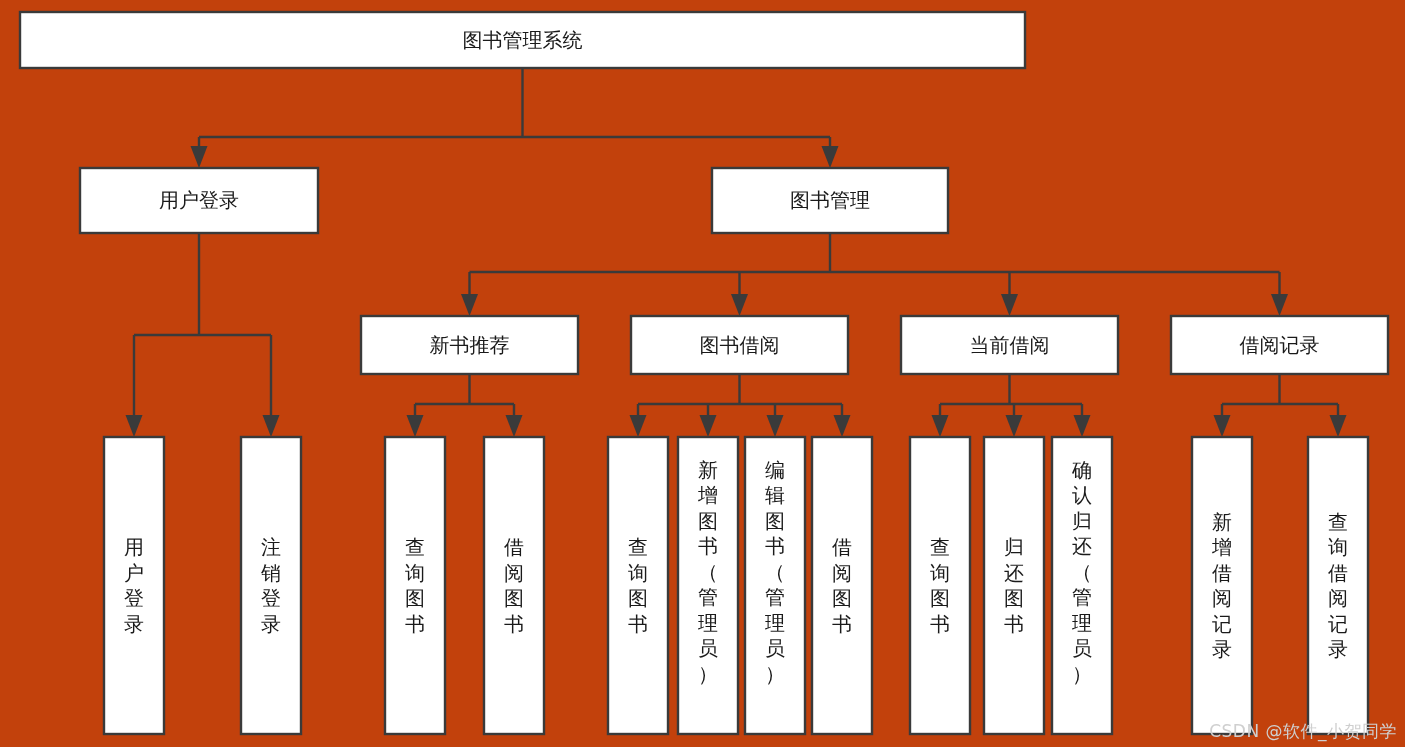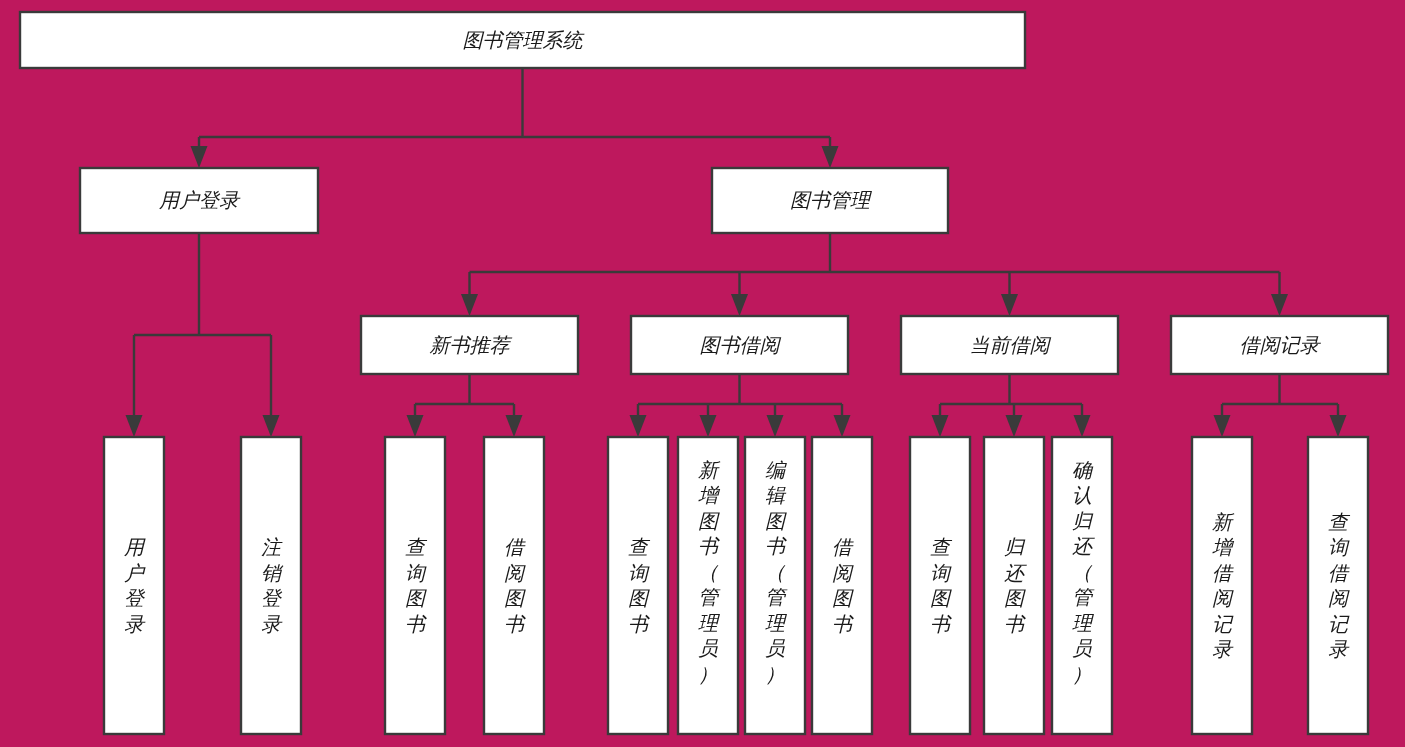--- a/index.html
+++ b/index.html
@@ -10,22 +10,21 @@
   body {
     width: 1405px;
     height: 747px;
     font-family: "DejaVu Sans", "Liberation Sans", sans-serif;
     overflow: hidden;
   }
   #diagram-root {
     position: relative;
     width: 1405px;
     height: 747px;
-    background: #be185d;
-    font-style: italic;
+    background: #c2410c;
   }
   svg#tree-svg {
     position: absolute;
     left: 0;
     top: 0;
     width: 1405px;
     height: 747px;
   }
   .node-box {
     fill: #ffffff;
@@ -216,13 +215,14 @@
         <g>
           <rect class="node-box" x="1192" y="437" width="60" height="297"></rect>
           <text class="node-label-vert" x="1222" y="528.89" font-size="20"><tspan x="1222" dy="0">新</tspan><tspan x="1222" dy="25.5">增</tspan><tspan x="1222" dy="25.5">借</tspan><tspan x="1222" dy="25.5">阅</tspan><tspan x="1222" dy="25.5">记</tspan><tspan x="1222" dy="25.5">录</tspan></text>
         </g>
         <g>
           <rect class="node-box" x="1308" y="437" width="60" height="297"></rect>
           <text class="node-label-vert" x="1338" y="528.89" font-size="20"><tspan x="1338" dy="0">查</tspan><tspan x="1338" dy="25.5">询</tspan><tspan x="1338" dy="25.5">借</tspan><tspan x="1338" dy="25.5">阅</tspan><tspan x="1338" dy="25.5">记</tspan><tspan x="1338" dy="25.5">录</tspan></text>
         </g>
       </g>
   </svg>
+  <div class="watermark">CSDN @软件_小贺同学</div>
 </div>
 
 </body></html>

